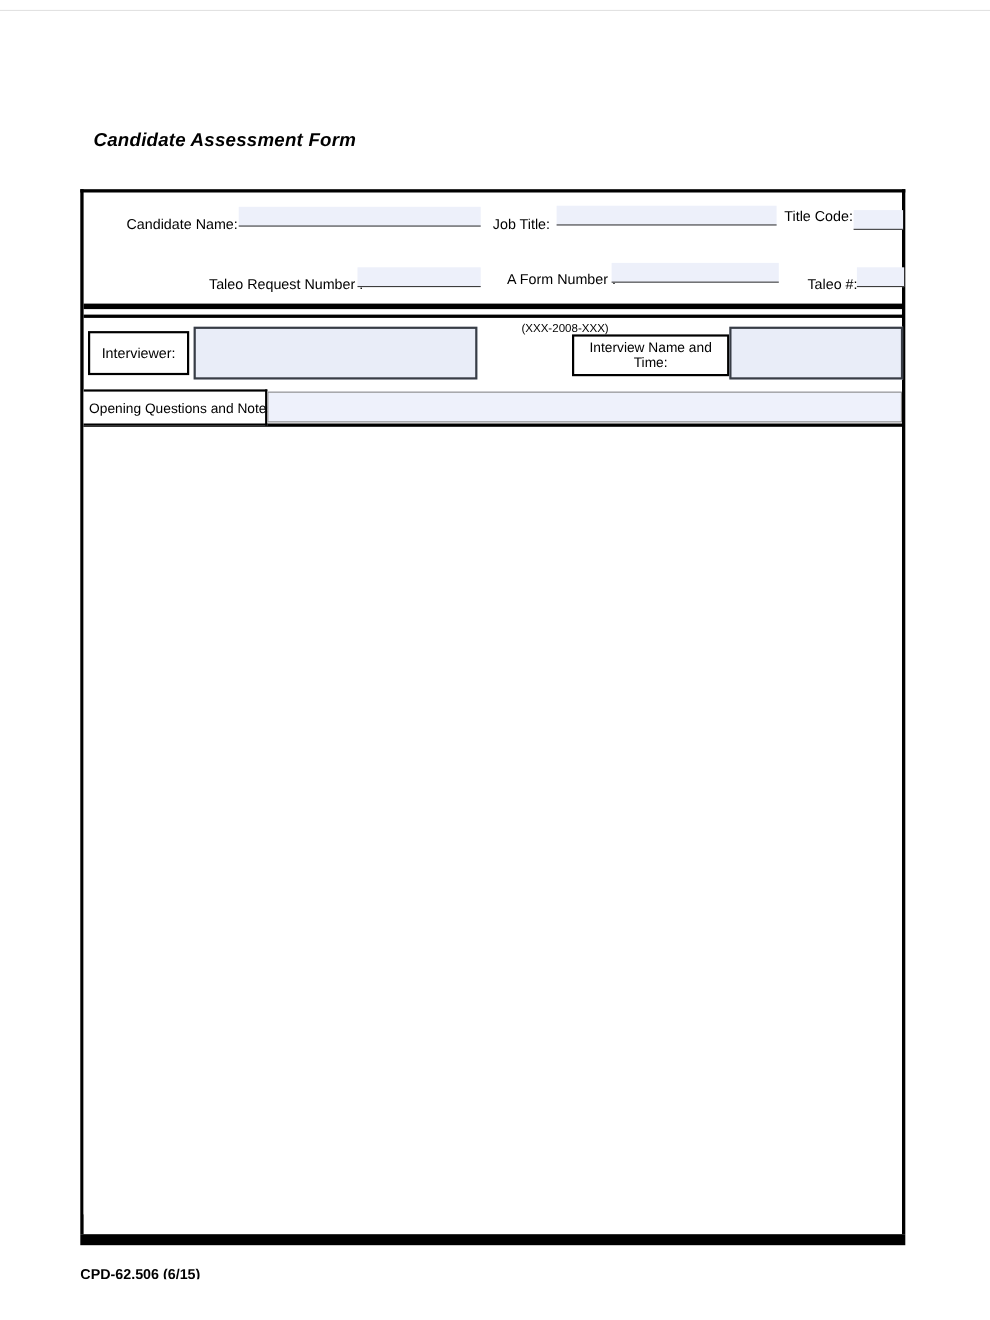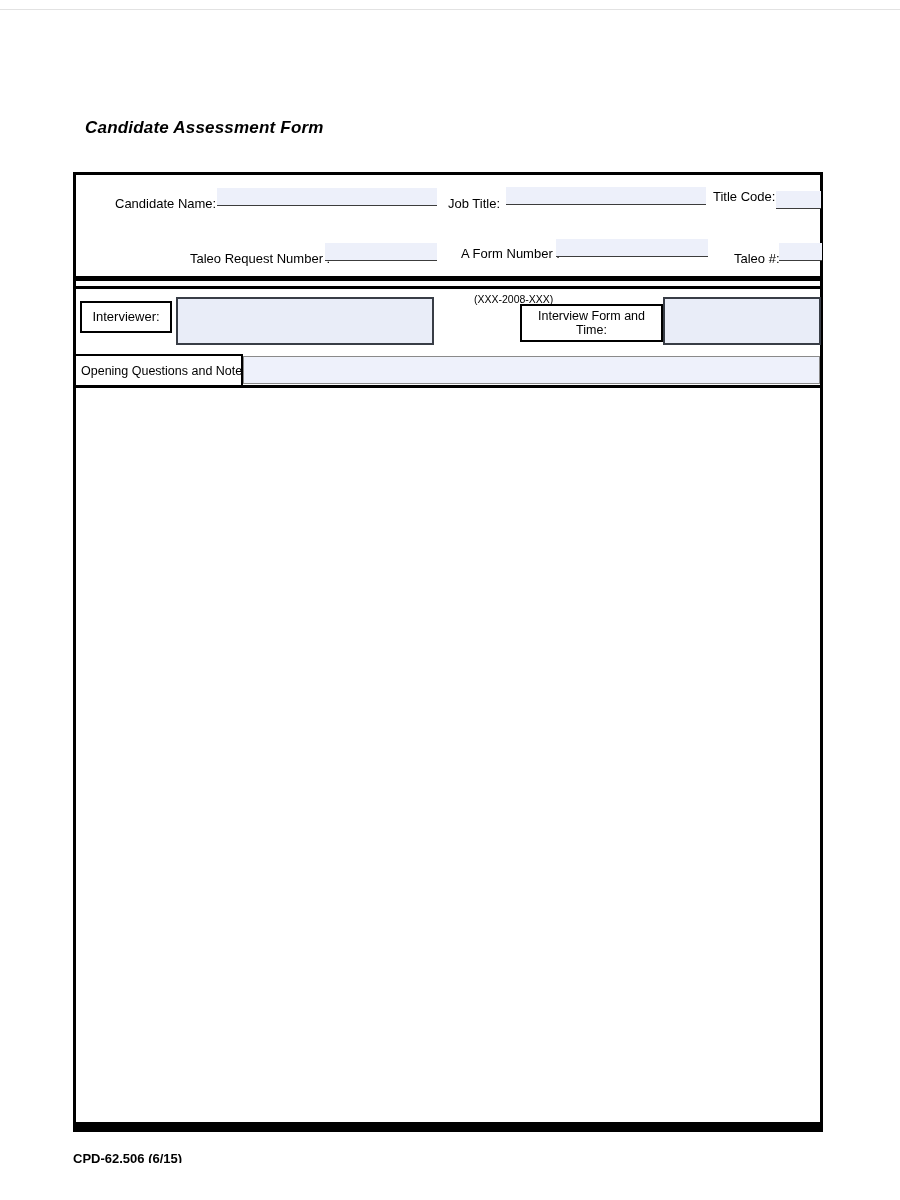--- a/index.html
+++ b/index.html
@@ -129,27 +129,27 @@
     <span class="hint" style="left:398px; top:86px;margin-top:32px;">(XXX-2008-XXX)</span>
     <input class="field" style="left: 480px; top: 64px; width: 152px;" value="">
 
     <span class="lbl" style="left:658px; top:76px;">Taleo #:</span>
     <input class="field" style="left: 703px; top: 68px; width: 43px;" value="">
   </div>
 
   <div class="divider-bar"></div>
 
   <div class="mid-section">
-    <div class="label-box" style="left:4px; top:12px; width:92px; height:32px;">
+    <div class="label-box" style="left:4px; top:12px; width:92px; height:40px;">
       <span>Interviewer:</span>
     </div>
     <input class="box-input" style="left: 100px; top: 8px; width: 258px; height: 48px;" value="">
 
     <div class="label-box" style="left:444px; top:15px; width:143px; height:38px; font-size:12.5px;">
-      <span>Interview Form and Time:</span>
+      <span>Interview Name and Time:</span>
     </div>
     <input class="box-input" style="left: 587px; top: 8px; width: 158px; height: 48px;" value="">
   </div>
 
   <div class="opening-row">
     <div class="opening-label">
       <span>Opening Questions and Notes</span>
     </div>
     <input class="opening-input" value="" style="">
   </div>

